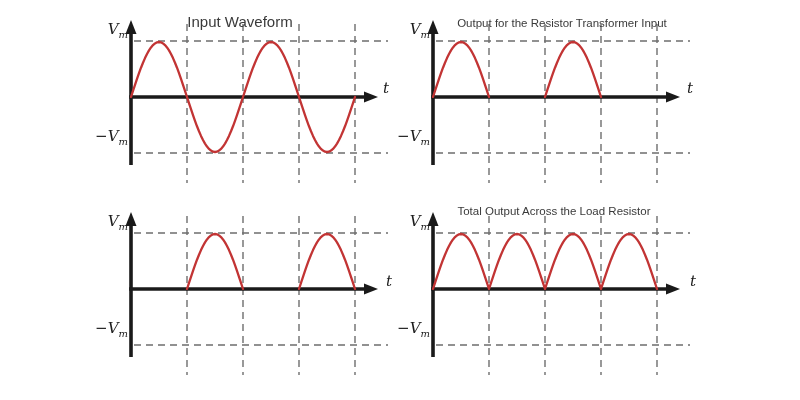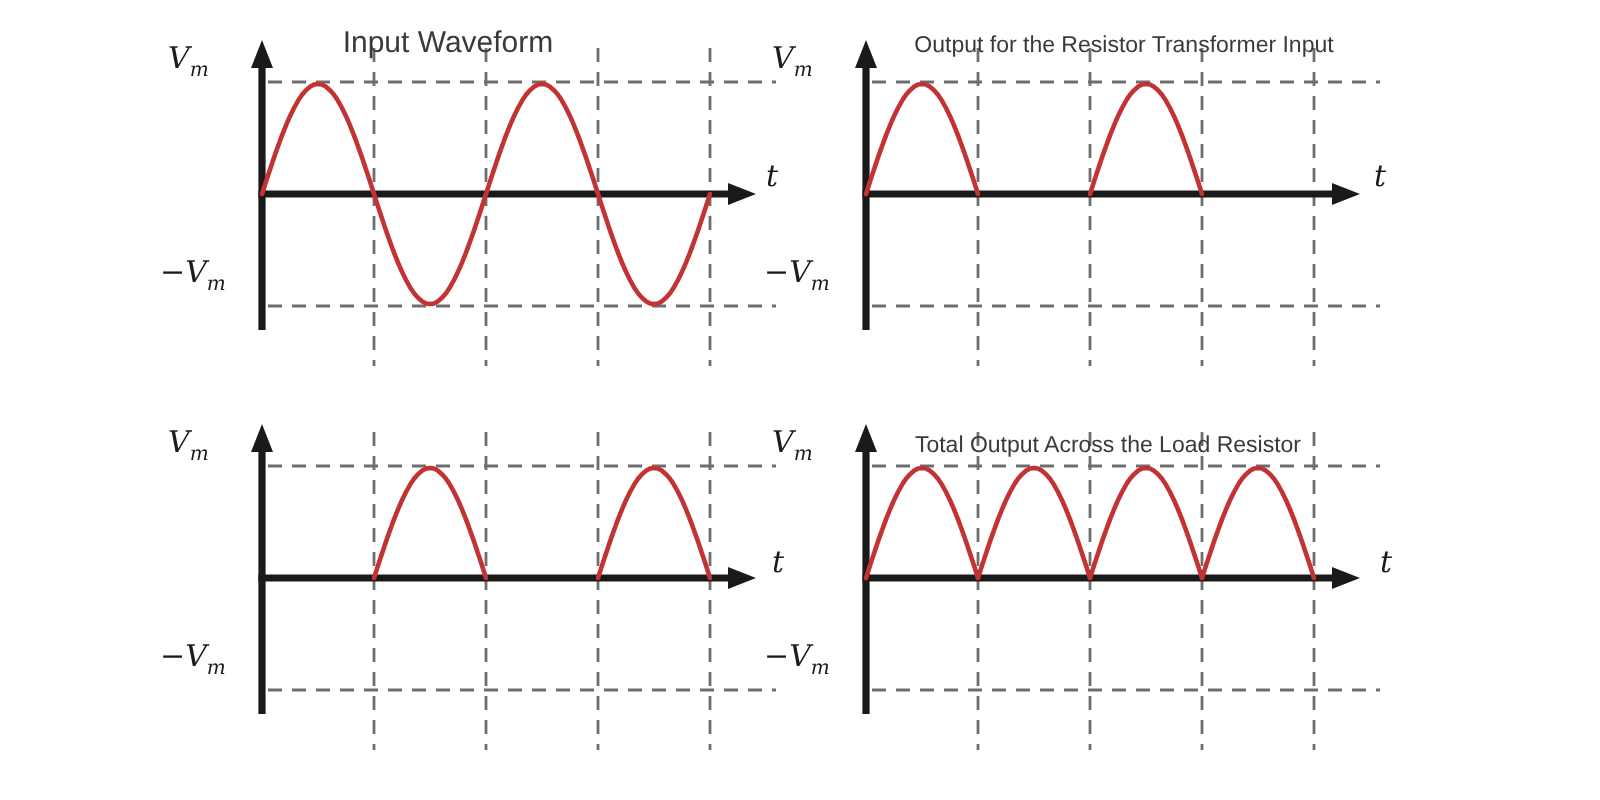--- a/index.html
+++ b/index.html
@@ -7,30 +7,30 @@
     position:relative;width:800px;height:400px;background:#ffffff;
     font-family:"Liberation Sans",sans-serif;overflow:hidden;
   }
   #plot{position:absolute;left:0;top:0;width:800px;height:400px;}
   .panel-title{
     position:absolute;text-align:center;color:#3a3a3a;
     font-family:"Liberation Sans",sans-serif;white-space:nowrap;
   }
   .t-large{font-size:15px;}
   .t-small{font-size:11.5px;}
-  .pos-title-0{left:117px;top:13px;width:214px;}
+  .pos-title-0{left:133px;top:13px;width:214px;}
   .pos-title-1{left:442px;top:17px;width:240px;}
   .pos-title-2{left:152px;top:205px;width:240px;}
-  .pos-title-3{left:434px;top:217px;width:240px;}
+  .pos-title-3{left:434px;top:205px;width:240px;}
   .axlabel{
     position:absolute;font-style:italic;color:#1c1c1c;
     font-family:"DejaVu Serif",serif;font-size:15px;line-height:17px;
   }
   .axlabel sub{font-size:10px;line-height:10px;}
-  .vlab{}
+  .vlab{text-align:right;}
   .pos-vm-0{left:84px;top:21px;width:44px;}
   .pos-nvm-0{left:80px;top:128px;width:48px;}
   .pos-vm-1{left:386px;top:21px;width:44px;}
   .pos-nvm-1{left:382px;top:128px;width:48px;}
   .pos-vm-2{left:84px;top:213px;width:44px;}
   .pos-nvm-2{left:80px;top:320px;width:48px;}
   .pos-vm-3{left:386px;top:213px;width:44px;}
   .pos-nvm-3{left:382px;top:320px;width:48px;}
   .pos-t-0{left:383px;top:80px;}
   .pos-t-1{left:687px;top:80px;}

